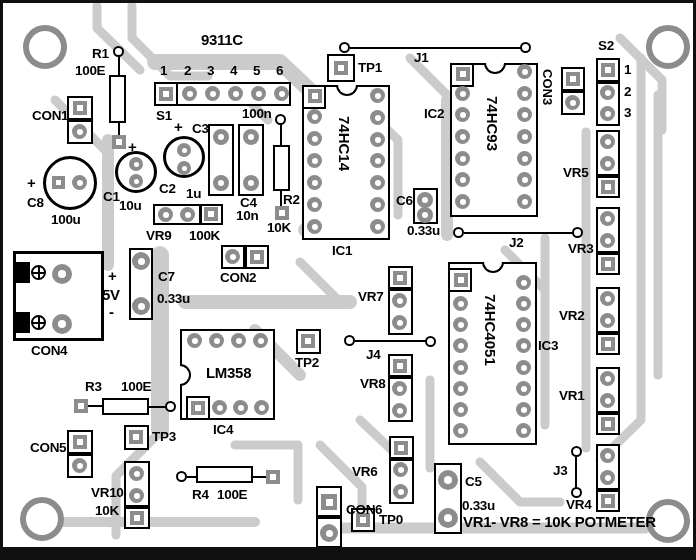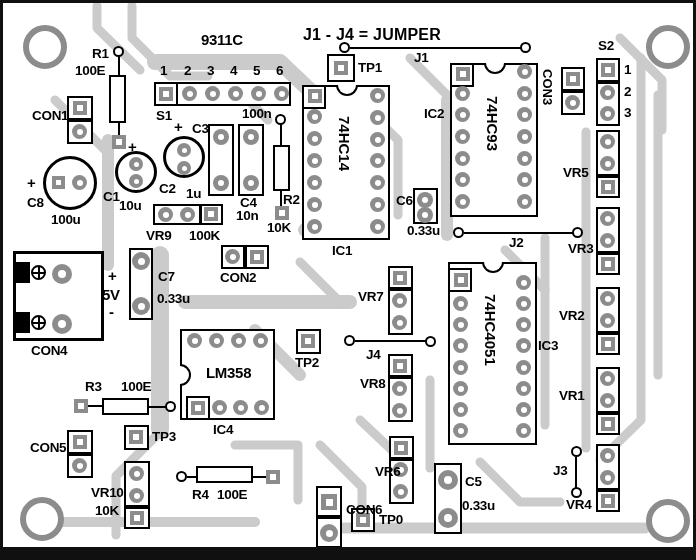--- a/index.html
+++ b/index.html
@@ -74,21 +74,21 @@
       <path stroke-width="9" d="M360,420 L400,458"></path>
     </g>
   </svg>
 
   <div class="hole" style="left:23px;top:25px"></div>
   <div class="hole" style="left:646px;top:25px"></div>
   <div class="hole" style="left:20px;top:497px"></div>
   <div class="hole" style="left:646px;top:499px"></div>
 
   <div class="lbl big" style="left:201px;top:32px">9311C</div>
-  <div class="lbl huge" style="left:303px;top:27px">J1 - J4 = JUMPER</div>
+  <div class="lbl big" style="left:463px;top:514px">VR1- VR8 = 10K POTMETER</div>
 
   <span class="lead" style="left:113px;top:46px"></span>
   <div class="wire" style="left:118px;top:56px;width:2px;height:20px"></div>
   <div class="comp" style="left:109px;top:75px;width:17px;height:48px"></div>
   <div class="wire" style="left:118px;top:122px;width:2px;height:14px"></div>
   <span class="pads" style="left:112px;top:135px"></span>
   <div class="lbl" style="left:92px;top:47px">R1</div>
   <div class="lbl" style="left:75px;top:64px">100E</div>
 
   <div class="pbox" style="left:67px;top:96px;width:26px;height:24px"></div>
@@ -319,21 +319,21 @@
   <div class="pbox" style="left:388px;top:377px;width:25px;height:45px"></div>
   <span class="pad" style="left:392px;top:381px"></span>
   <span class="pad" style="left:392px;top:403px"></span>
   <div class="lbl" style="left:360px;top:377px">VR8</div>
 
   <div class="pbox" style="left:389px;top:436px;width:25px;height:23px"></div>
   <span class="pads" style="left:394px;top:441px"></span>
   <div class="pbox" style="left:389px;top:459px;width:25px;height:45px"></div>
   <span class="pad" style="left:393px;top:462px"></span>
   <span class="pad" style="left:393px;top:484px"></span>
-  <div class="lbl" style="left:375px;top:465px">VR6</div>
+  <div class="lbl" style="left:352px;top:465px">VR6</div>
 
   <div class="comp" style="left:448px;top:262px;width:89px;height:183px">
     <div class="notch ntop" style="left:32px"></div>
   </div>
   <div class="pbox" style="left:448px;top:268px;width:24px;height:24px"></div>
   <span class="pads" style="left:454px;top:273px"></span>
   <span class="pad" style="left:453px;top:296px"></span>
   <span class="pad" style="left:453px;top:317px"></span>
   <span class="pad" style="left:453px;top:338px"></span>
   <span class="pad" style="left:453px;top:360px"></span>

